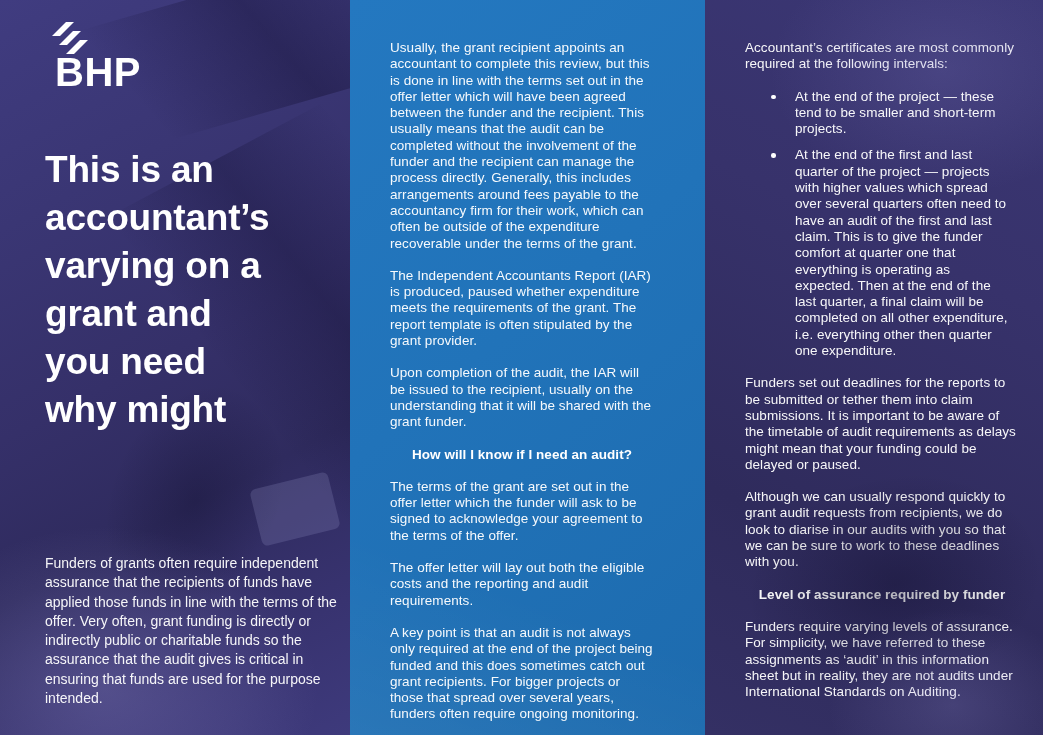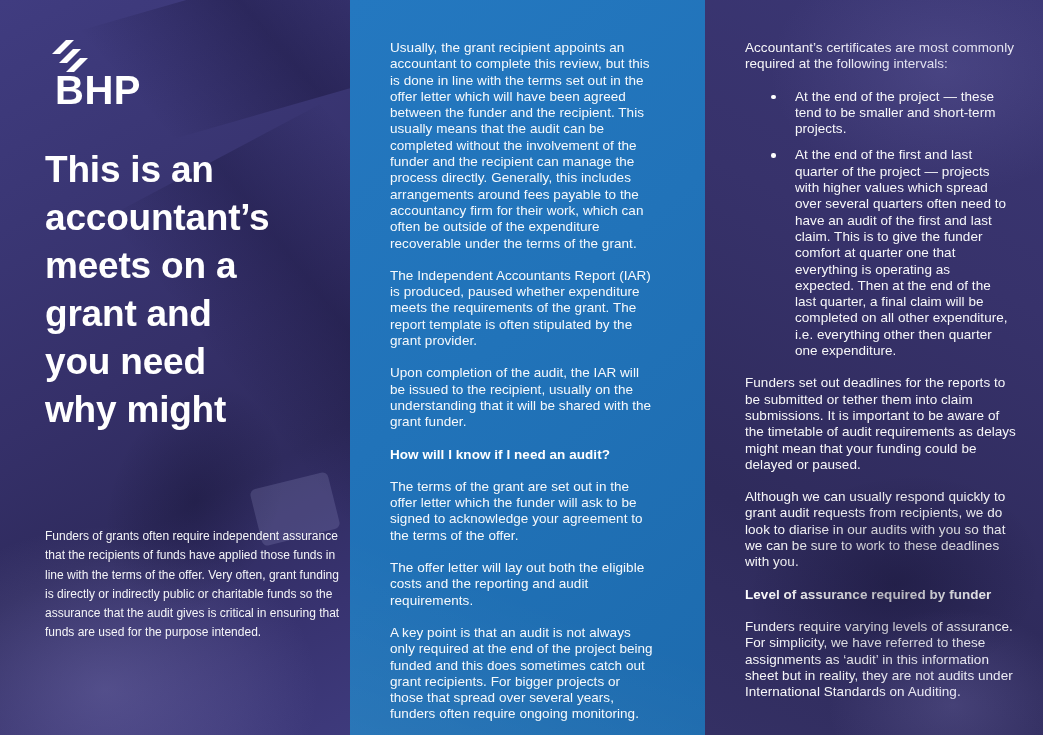--- a/index.html
+++ b/index.html
@@ -39,38 +39,38 @@
     background: radial-gradient(ellipse at center, rgba(125,120,190,0.22) 0%, transparent 68%); }
   .ph-r-dark   { bottom: 40px; left: 40px; width: 300px; height: 220px; border-radius: 50%;
     background: radial-gradient(ellipse at center, rgba(9,7,34,0.32) 0%, transparent 70%);
     transform: rotate(-12deg); }
   .ph-r-blob   { bottom: -70px; right: -40px; width: 260px; height: 200px; border-radius: 50%;
     background: radial-gradient(ellipse at center, rgba(150,145,212,0.20) 0%, transparent 68%); }
   .ph-m-sheen  { left: 0; bottom: 0; width: 355px; height: 240px;
     background: linear-gradient(20deg, rgba(255,255,255,0.05) 0%, transparent 55%); }
 
   
-  .logo { position: absolute; top: 40px; left: 42px; width: 110px; }
+  .logo { position: absolute; top: 22px; left: 42px; width: 110px; }
   .logo svg { display: block; }
   .wordmark { font-size: 40px; font-weight: 800; letter-spacing: 0.5px;
               line-height: 1; margin: -4px 0 0 13px; color: #ffffff; }
 
   .page-title { position: absolute; top: 146px; left: 45px; margin: 0;
     font-size: 37px; font-weight: 700; line-height: 48px; letter-spacing: -0.2px; color: #ffffff; }
   .page-title span { display: block; }
 
-  .left-intro { position: absolute; top: 527px; left: 45px; width: 296px; margin: 0;
-    font-size: 12px; line-height: 19.3px; color: rgba(255,255,255,0.95); }
+  .left-intro { position: absolute; top: 554px; left: 45px; width: 296px; margin: 0;
+    font-size: 14px; line-height: 19.3px; color: rgba(255,255,255,0.95); }
 
   
   .body-copy { position: relative; font-size: 13.5px; line-height: 16.3px;
                color: rgba(255,255,255,0.96); letter-spacing: 0.05px; }
   .body-copy p { margin: 0 0 16px 0; }
   .body-copy h2 { margin: 0 0 16px 0; font-size: 13.5px; line-height: 16.3px;
-                  font-weight: 700; color: #ffffff; }
+                  font-weight: 700; color: #ffffff; text-align: center; }
 
   ul.bullets { list-style: none; margin: 0 0 16px 0; padding: 0; }
   ul.bullets li { position: relative; padding-left: 40px; margin: 10px; }
   ul.bullets li::before { content: ""; position: absolute; left: 16px; top: 6px;
     width: 4.5px; height: 4.5px; border-radius: 50%; background: #ffffff; }
 </style>
 </head>
 <body>
 
 <div class="sheet">
@@ -89,21 +89,21 @@
           <path d="M 17 23 L 31 9 L 39 9 L 25 23 Z"></path>
           <path d="M 24 32 L 38 18 L 46 18 L 32 32 Z"></path>
         </g>
       </svg>
       <div class="wordmark">BHP</div>
     </div>
 
     <h1 class="page-title">
       <span>This is an</span>
       <span>accountant’s</span>
-      <span>meets on a</span>
+      <span>varying on a</span>
       <span>grant and</span>
       <span>you need</span>
       <span>why might</span>
     </h1>
 
     <p class="left-intro">Funders of grants often require independent assurance that the recipients of funds have applied those funds in line with the terms of the offer. Very often, grant funding is directly or indirectly public or charitable funds so the assurance that the audit gives is critical in ensuring that funds are used for the purpose intended.</p>
   </aside>
 
   <section class="panel panel-mid body-copy">
     <div class="ph ph-m-sheen"></div>

